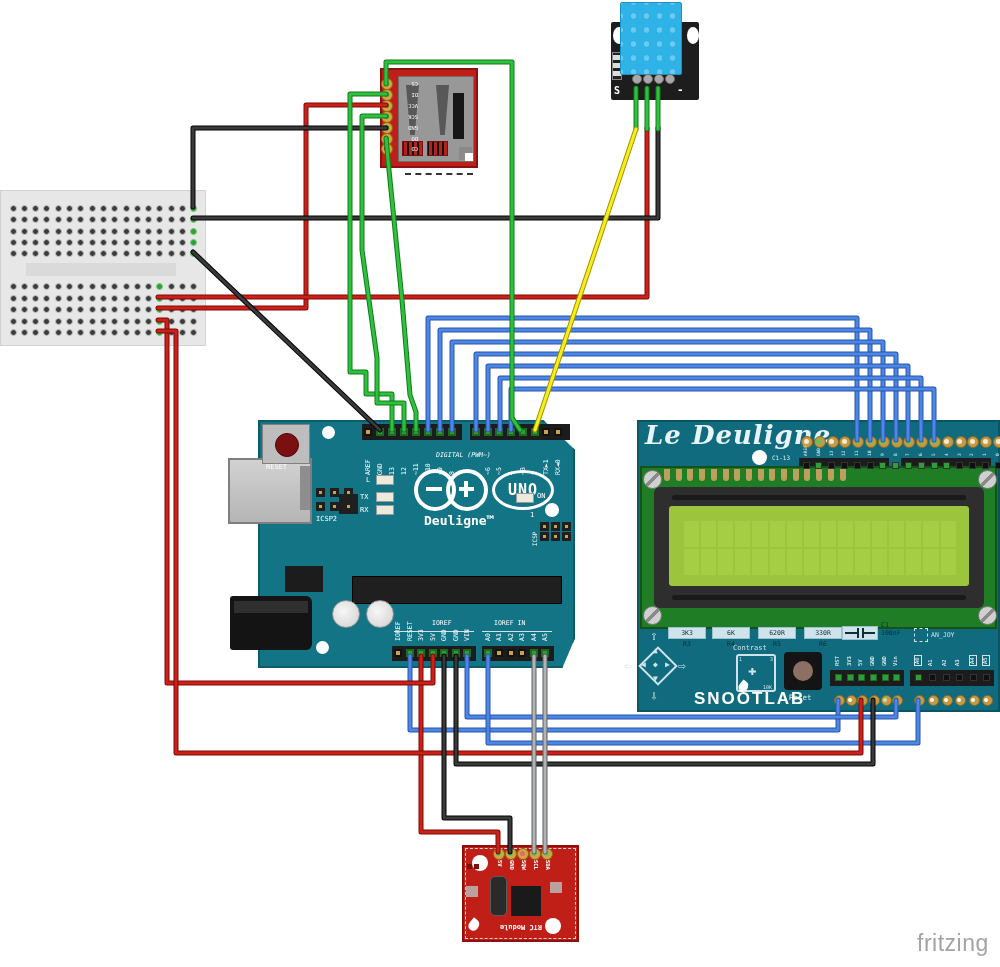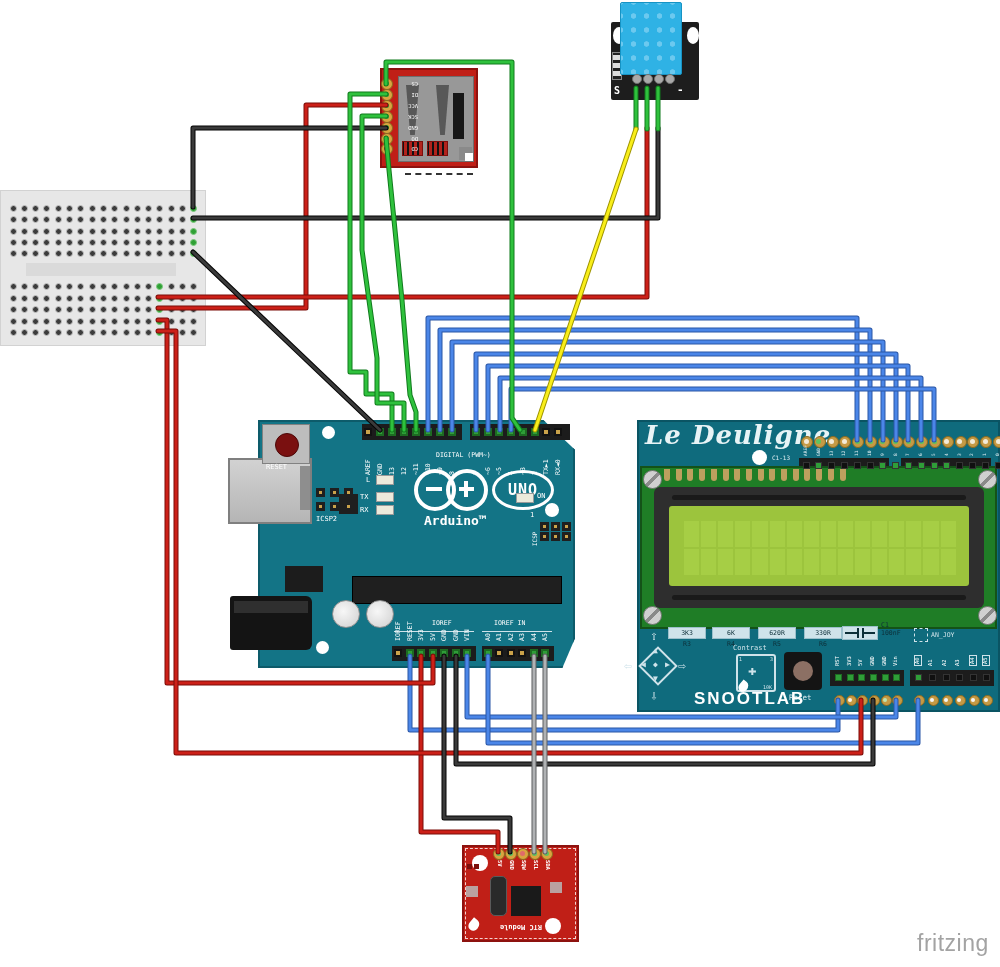--- a/index.html
+++ b/index.html
@@ -79,26 +79,26 @@
   <div class="abs" style="left:414px;top:469px;width:34px;height:34px;border:4px solid #fff;border-radius:50%;">
     <div class="abs" style="left:8px;top:14px;width:16px;height:4px;background:#fff;"></div>
   </div>
   <div class="abs" style="left:446px;top:469px;width:34px;height:34px;border:4px solid #fff;border-radius:50%;">
     <div class="abs" style="left:9px;top:14px;width:15px;height:4px;background:#fff;"></div>
     <div class="abs" style="left:14px;top:8px;width:4px;height:16px;background:#fff;"></div>
   </div>
   <div class="abs" style="left:492px;top:470px;width:56px;height:34px;border:3px solid #fff;border-radius:50%;display:flex;align-items:center;justify-content:center;">
     <span class="wlabel" style="font-size:15px;font-weight:bold;letter-spacing:1px;">UNO</span>
   </div>
-  <div class="abs wlabel" style="left:424px;top:514px;font-size:13px;font-weight:bold;">Arduino™</div>
+  <div class="abs wlabel" style="left:424px;top:514px;font-size:13px;font-weight:bold;">Deuligne™</div>
 
   <div class="abs led" style="left:516px;top:493px;width:16px;height:8px;"></div>
   <div class="abs wlabel" style="left:537px;top:493px;font-size:7px;">ON</div>
 
-  <div class="abs wlabel" style="left:436px;top:452px;font-size:6.5px;">DIGITAL (PWM~)</div>
+  <div class="abs wlabel" style="left:436px;top:452px;font-size:6.5px;font-style:italic;">DIGITAL (PWM~)</div>
 
   <div class="abs" style="left:352px;top:576px;width:208px;height:26px;background:#1f1f1f;border:1px solid #000;"></div>
   <div class="abs" style="left:339px;top:494px;width:19px;height:20px;background:#1f1f1f;"></div>
   <div class="abs" style="left:285px;top:566px;width:38px;height:26px;background:#1c1c1c;"></div>
   <div class="abs" style="left:332px;top:600px;width:26px;height:26px;border-radius:50%;background:radial-gradient(circle at 40% 40%,#f7f7f7,#cfcfcf);border:1px solid #909090;"></div>
   <div class="abs" style="left:366px;top:600px;width:26px;height:26px;border-radius:50%;background:radial-gradient(circle at 40% 40%,#f7f7f7,#cfcfcf);border:1px solid #909090;"></div>
   <div class="abs" style="left:322px;top:426px;width:13px;height:13px;border-radius:50%;background:#fff;"></div>
   <div class="abs" style="left:316px;top:641px;width:13px;height:13px;border-radius:50%;background:#fff;"></div>
   <div class="abs" style="left:545px;top:503px;width:14px;height:14px;border-radius:50%;background:#fff;"></div>
 

